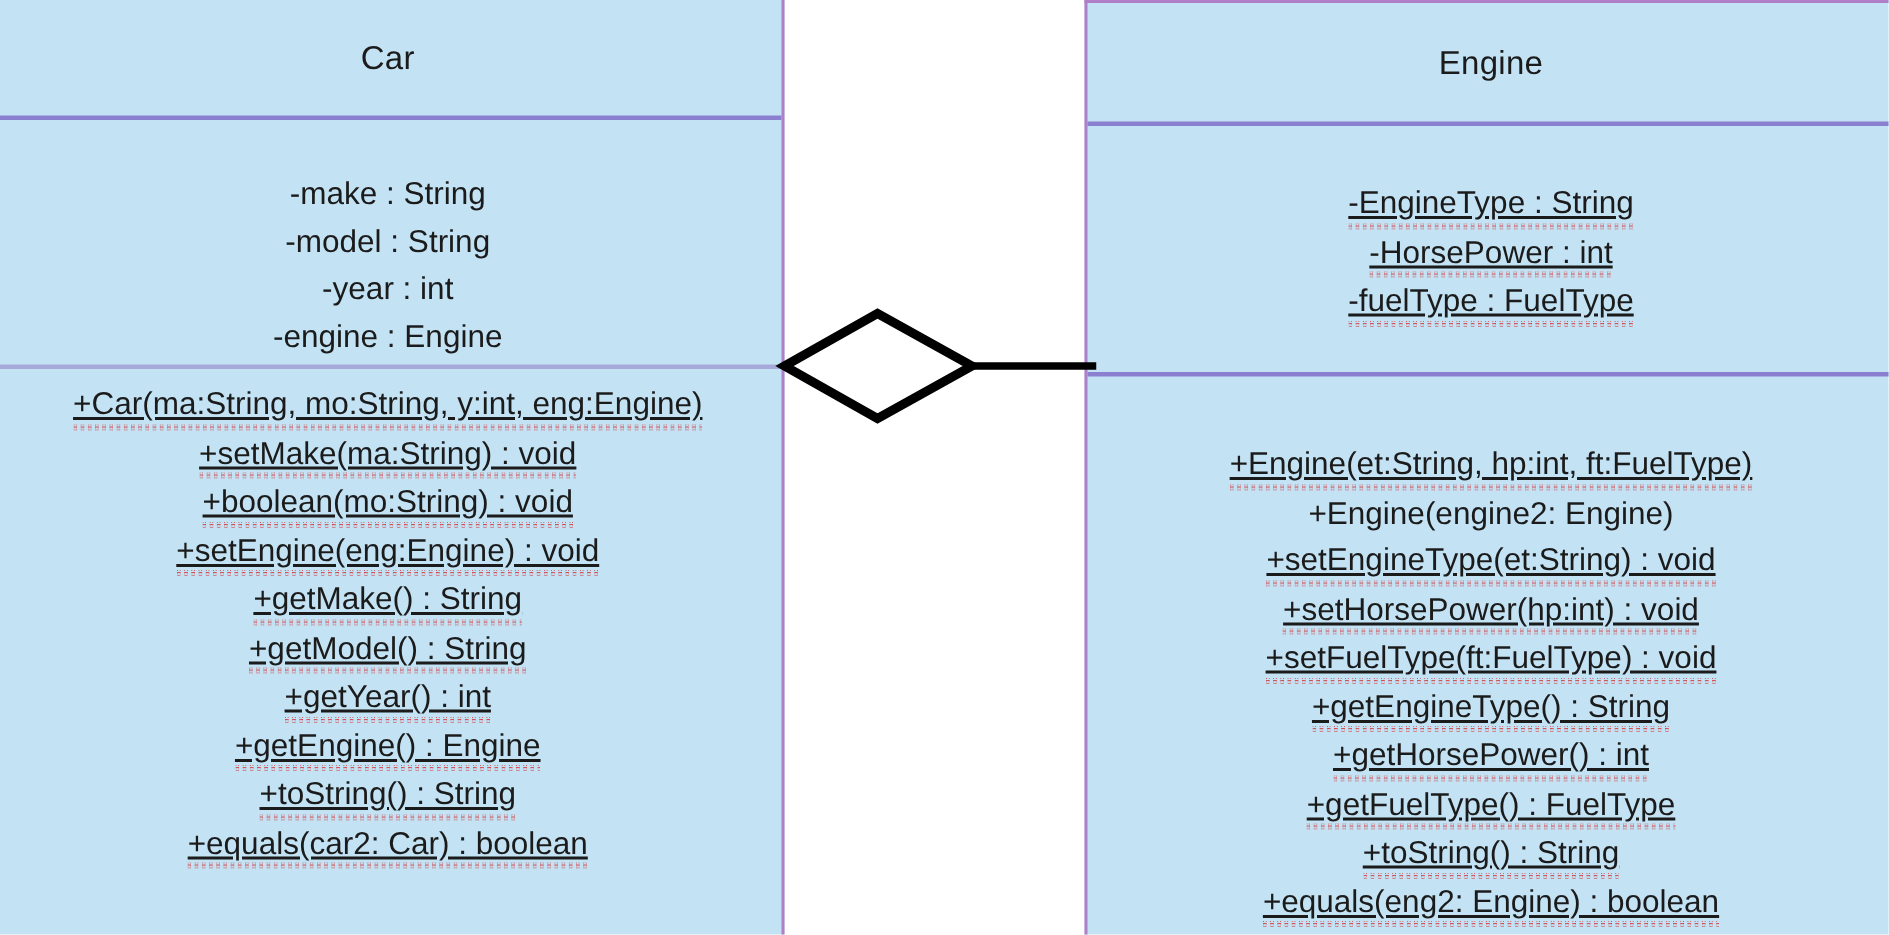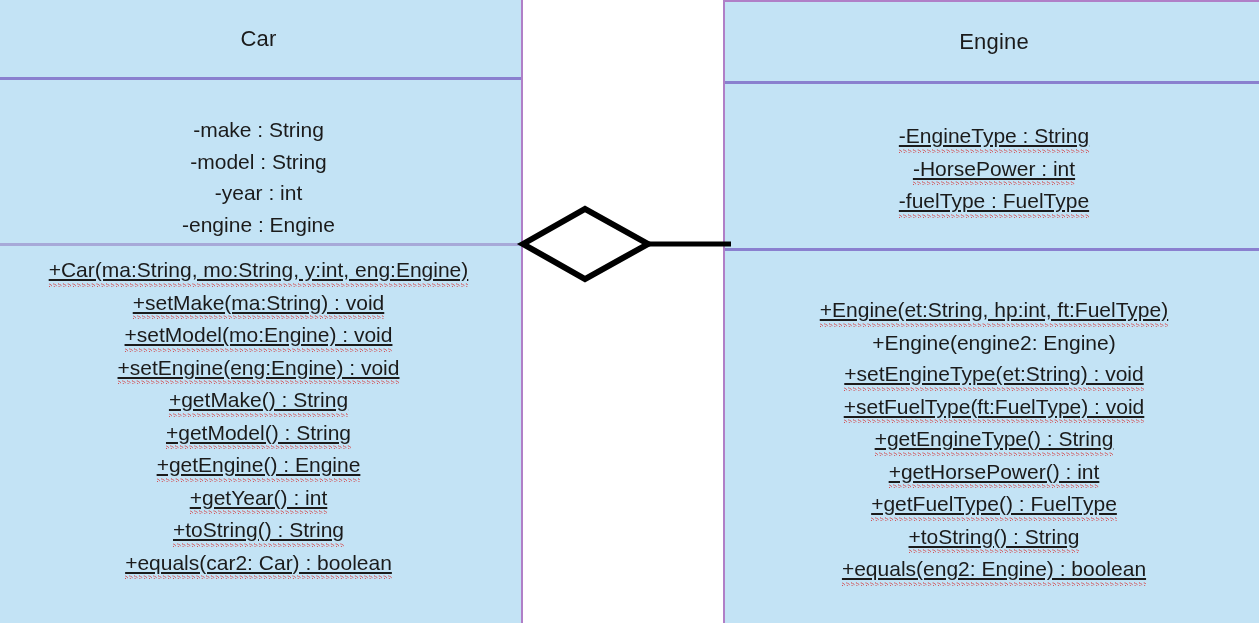--- a/index.html
+++ b/index.html
@@ -126,44 +126,45 @@
     <div class="uml-section uml-attributes">
       <span class="uml-member">-make : String</span>
       <span class="uml-member">-model : String</span>
       <span class="uml-member">-year : int</span>
       <span class="uml-member">-engine : Engine</span>
     </div>
     <div class="uml-divider soft"></div>
     <div class="uml-section uml-methods">
       <span class="uml-member sp">+Car(ma:String, mo:String, y:int, eng:Engine)</span>
       <span class="uml-member sp">+setMake(ma:String) : void</span>
-      <span class="uml-member sp">+setModel(mo:Engine) : void</span>
+      <span class="uml-member sp">+boolean(mo:String) : void</span>
       <span class="uml-member sp">+setEngine(eng:Engine) : void</span>
       <span class="uml-member sp">+getMake() : String</span>
       <span class="uml-member sp">+getModel() : String</span>
+      <span class="uml-member sp">+getYear() : int</span>
       <span class="uml-member sp">+getEngine() : Engine</span>
-      <span class="uml-member sp">+getYear() : int</span>
       <span class="uml-member sp">+toString() : String</span>
       <span class="uml-member sp">+equals(car2: Car) : boolean</span>
     </div>
   </div>
 
   <div class="uml-class" id="class-engine">
     <div class="uml-header">Engine</div>
     <div class="uml-divider"></div>
     <div class="uml-section uml-attributes">
       <span class="uml-member sp">-EngineType : String</span>
       <span class="uml-member sp">-HorsePower : int</span>
       <span class="uml-member sp">-fuelType : FuelType</span>
     </div>
     <div class="uml-divider"></div>
     <div class="uml-section uml-methods">
       <span class="uml-member sp">+Engine(et:String, hp:int, ft:FuelType)</span>
       <span class="uml-member">+Engine(engine2: Engine)</span>
       <span class="uml-member sp">+setEngineType(et:String) : void</span>
+      <span class="uml-member sp">+setHorsePower(hp:int) : void</span>
       <span class="uml-member sp">+setFuelType(ft:FuelType) : void</span>
       <span class="uml-member sp">+getEngineType() : String</span>
       <span class="uml-member sp">+getHorsePower() : int</span>
       <span class="uml-member sp">+getFuelType() : FuelType</span>
       <span class="uml-member sp">+toString() : String</span>
       <span class="uml-member sp">+equals(eng2: Engine) : boolean</span>
     </div>
   </div>
 
   <svg id="aggregation" viewBox="0 0 216 100">

